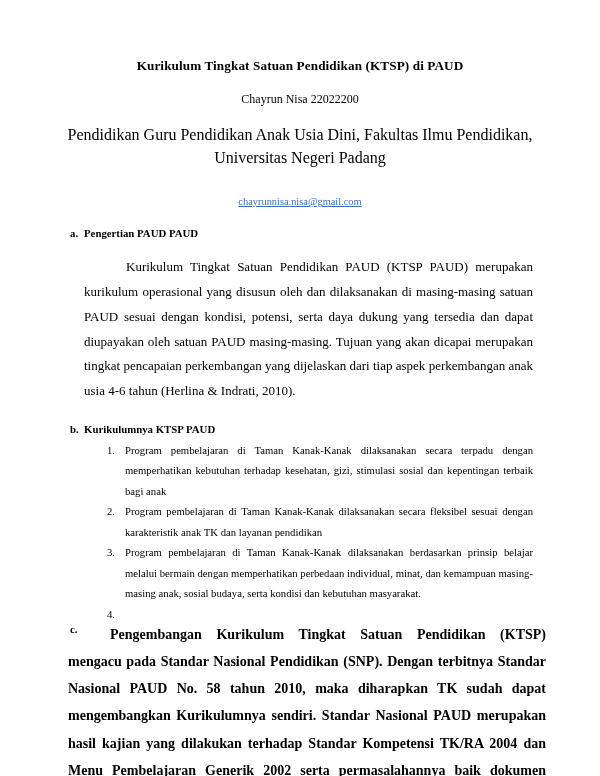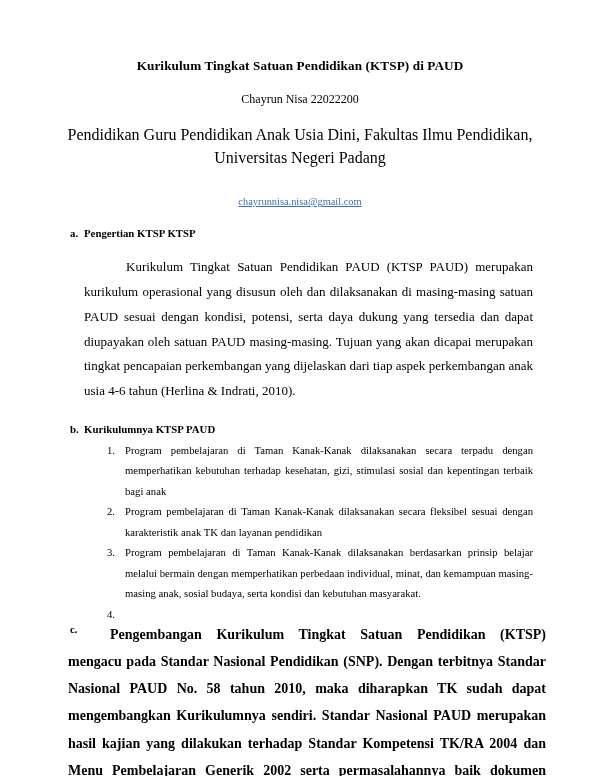--- a/index.html
+++ b/index.html
@@ -143,21 +143,21 @@
     <div class="email-wrap">
       <a class="email-link" href="#">chayrunnisa.nisa@gmail.com</a>
     </div>
   </div>
 
   <div class="body-area">
 
     <div class="section">
       <div class="section-heading">
         <span class="marker">a.</span>
-        <span>Pengertian KTSP KTSP</span>
+        <span>Pengertian PAUD PAUD</span>
       </div>
       <p class="body-par">Kurikulum Tingkat Satuan Pendidikan PAUD (KTSP PAUD) merupakan kurikulum operasional yang disusun oleh dan dilaksanakan di masing-masing satuan PAUD sesuai dengan kondisi, potensi, serta daya dukung yang tersedia dan dapat diupayakan oleh satuan PAUD masing-masing. Tujuan yang akan dicapai merupakan tingkat pencapaian perkembangan yang dijelaskan dari tiap aspek perkembangan anak usia 4-6 tahun (Herlina &amp; Indrati, 2010).</p>
     </div>
 
     <div class="sp-after-a"></div>
 
     <div class="section">
       <div class="section-heading">
         <span class="marker">b.</span>
         <span>Kurikulumnya KTSP PAUD</span>

